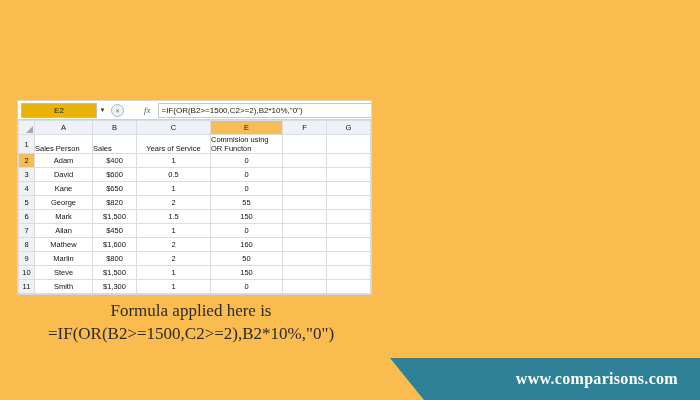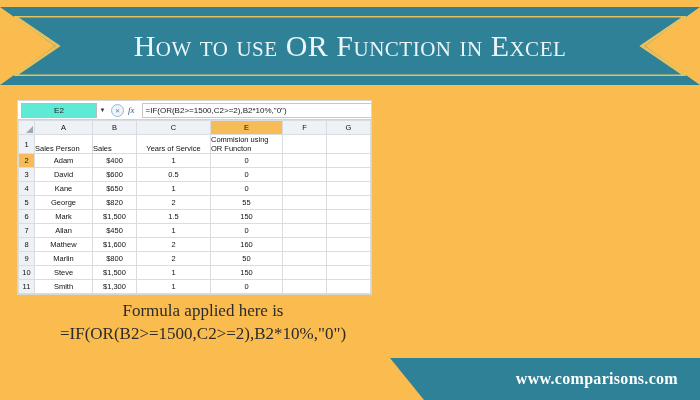--- a/index.html
+++ b/index.html
@@ -80,41 +80,41 @@
     height: 19px;
     background: #ffffff;
     border-bottom: 1px solid #d2d2d2;
     box-sizing: border-box;
   }
   #name-box {
     width: 76px;
     height: 15px;
     margin-left: 3px;
     border: 1px solid #bcbcbc;
-    background: #5eead4;
+    background: #eab308;
     display: flex;
     align-items: center;
     justify-content: center;
     font-size: 8px;
     color: #222;
     box-sizing: border-box;
   }
   #name-box-arrow {
     width: 11px;
     height: 15px;
     display: flex;
     align-items: center;
     justify-content: center;
     font-size: 6px;
     color: #333;
   }
   #fx-group {
     display: flex;
     align-items: center;
-    gap: 4px;
+    gap: 20px;
     padding: 0 5px 0 3px;
   }
   .fx-round {
     width: 11px;
     height: 11px;
     border-radius: 50%;
     border: 1px solid #9ab8cf;
     background: #eef4f9;
     display: flex;
     align-items: center;
@@ -251,21 +251,21 @@
     font-size: 17.5px;
     line-height: 23px;
   }
   #syntax-label { display: block; }
   #syntax-line1 { display: block; }
   #syntax-line2 { display: block; }
 
   
   #caption {
     position: absolute;
-    left: 20px;
+    left: 8px;
     top: 300px;
     width: 366px;
     text-align: center;
     color: #2b2b2b;
     font-family: "Liberation Serif", serif;
   }
   #caption-line1 {
     display: block;
     font-size: 17px;
     line-height: 22px;
@@ -307,27 +307,20 @@
     font-weight: bold;
     font-size: 16px;
     letter-spacing: 0.3px;
   }
 </style>
 </head>
 <body>
 
 <div id="poster">
 
-  <div id="banner-wrap">
-    <div class="ribbon-outer"></div>
-    <svg class="ribbon-gold-stroke" viewBox="0 0 672 60" width="672" height="60">
-      <polygon points="0,0 672,0 628,30 672,60 0,60 44,30" fill="none" stroke="#e8c15e" stroke-width="3"></polygon>
-    </svg>
-    <div id="banner-title">How to use OR Function in Excel</div>
-  </div>
 
   <div id="excel">
 
     <div id="formula-bar">
       <div id="name-box">E2</div>
       <div id="name-box-arrow">▼</div>
       <div id="fx-group">
         <span class="fx-round">✕</span>
         <span id="fx-label">fx</span>
       </div>

